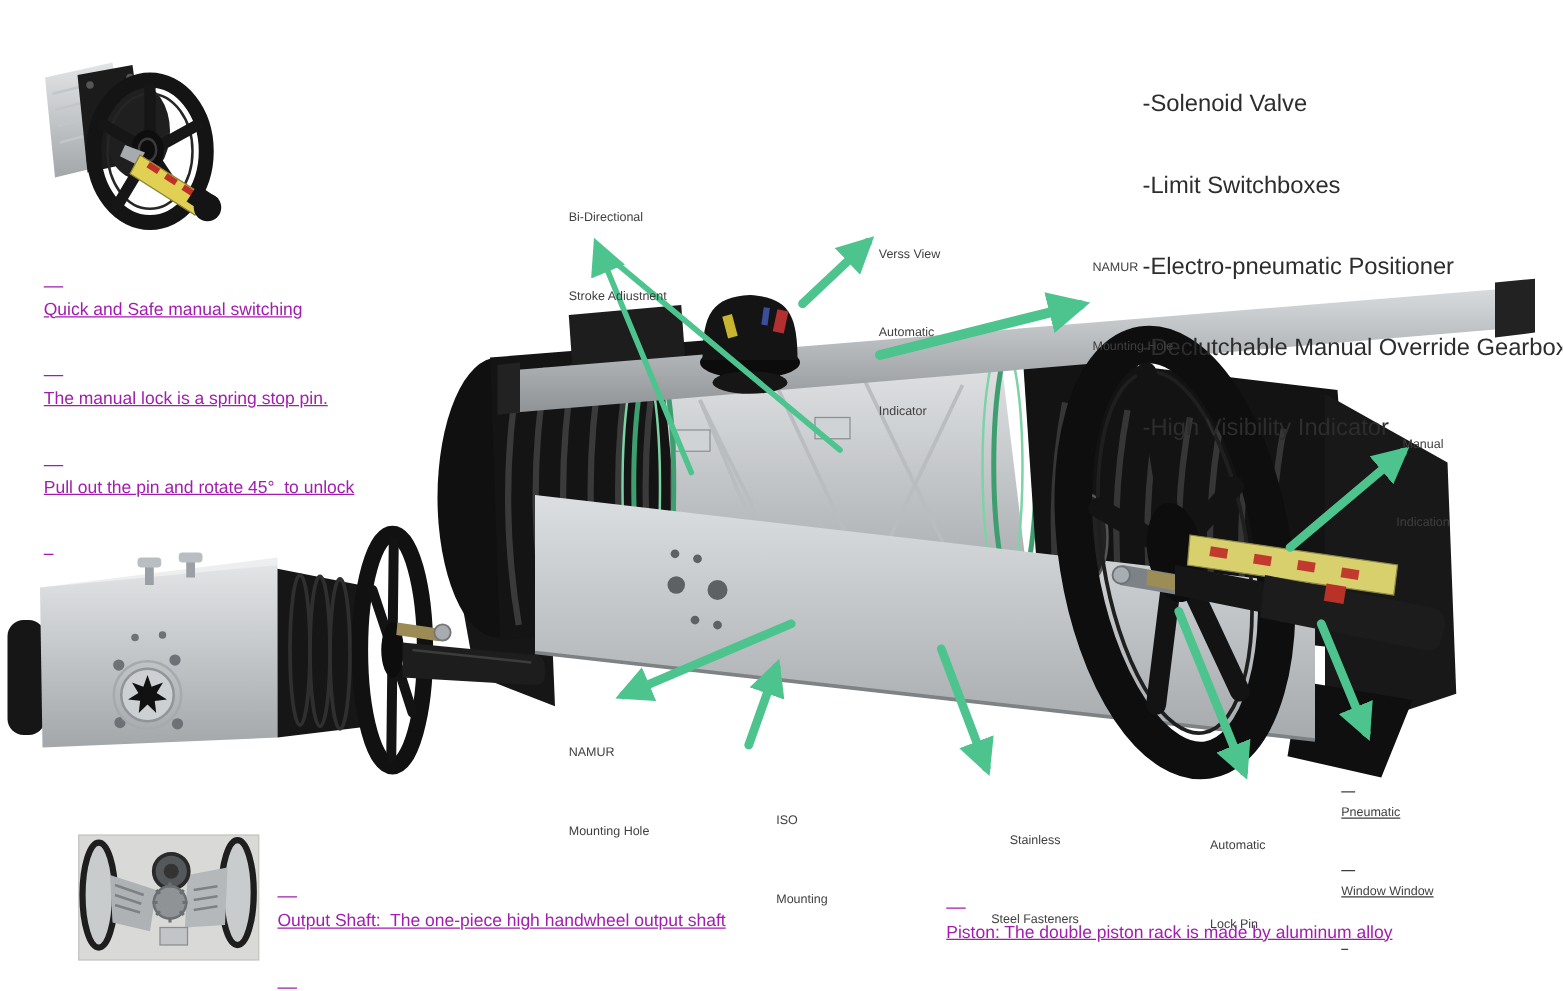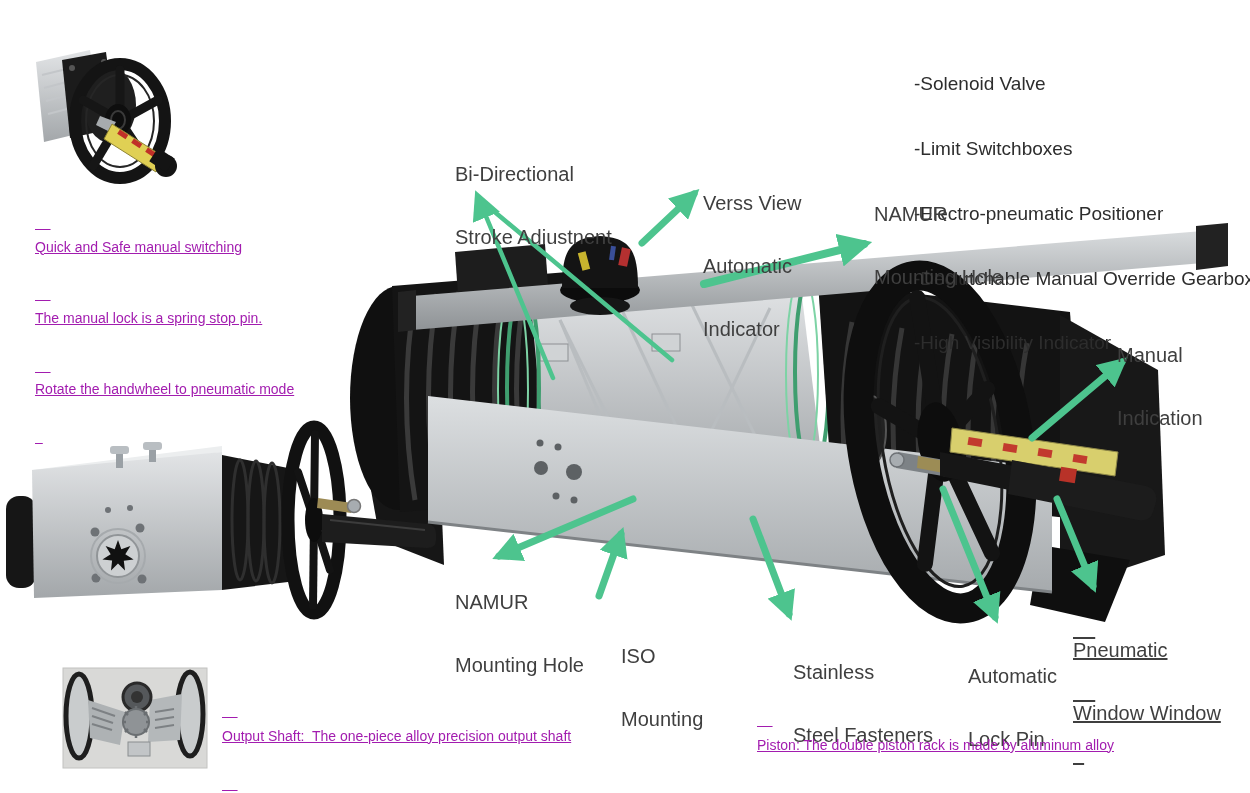--- a/index.html
+++ b/index.html
@@ -2,33 +2,33 @@
 <html><head>
 <meta charset="utf-8">
 <style>
   html,body{margin:0;padding:0;background:#ffffff;}
   .page{position:relative;width:1250px;height:793px;background:#ffffff;
         font-family:"Liberation Sans",sans-serif;overflow:hidden;}
   .layer-svg{position:absolute;left:0;top:0;z-index:1;}
   .txt{position:absolute;z-index:2;}
   .para{color:#a21caf;font-size:14px;line-height:23.8px;white-space:pre;text-decoration:underline;}
   .list{color:#2d2d2d;font-size:19px;line-height:21.6px;white-space:pre;}
-  .co{color:#3f3f3f;font-size:20px;line-height:21px;white-space:pre;}
+  .co{color:#3f3f3f;font-size:10px;line-height:21px;white-space:pre;}
   
   .pos-intro{left:35px;top:188px;}
   .pos-acc{left:914px;top:30px;}
   .pos-output{left:222px;top:675px;}
   .pos-piston{left:757px;top:684px;}
   .pos-bidir{left:455px;top:122px;}
   .pos-verss{left:703px;top:151px;}
   .pos-namurtop{left:874px;top:162px;}
-  .pos-manind{left:1117px;top:303px;}
+  .pos-manind{left:1117px;top:303px;text-align:center;}
   .pos-namurbot{left:455px;top:550px;}
   .pos-iso{left:621px;top:604px;}
-  .pos-stain{left:793px;top:620px;}
+  .pos-stain{left:793px;top:620px;text-align:center;}
   .pos-lock{left:968px;top:624px;}
   .pos-pneu{left:1073px;top:598px;text-decoration:underline;}
 </style>
 </head>
 <body>
 
 <div class="page">
 
   <svg class="layer-svg" width="1250" height="793" viewBox="0 0 1250 793">
     <defs>
@@ -285,21 +285,21 @@
       <line x1="599" y1="596" x2="621" y2="534" stroke-width="7" marker-end="url(#ah)"></line>
       <line x1="753" y1="519" x2="789" y2="614" stroke-width="7" marker-end="url(#ah)"></line>
       <line x1="943" y1="489" x2="995" y2="617" stroke-width="7" marker-end="url(#ah)"></line>
       <line x1="1057" y1="499" x2="1093" y2="586" stroke-width="7" marker-end="url(#ah)"></line>
     </g>
   </svg>
 
   <div class="txt para pos-intro">
     <div>Quick and Safe manual switching</div>
     <div>The manual lock is a spring stop pin.</div>
-    <div>Rotate the handwheel to pneumatic mode</div>
+    <div>Pull out the pin and rotate 45°  to unlock</div>
   </div>
 
   <div class="txt list pos-acc">
     <div>-Solenoid Valve</div>
     <div>-Limit Switchboxes</div>
     <div>-Electro-pneumatic Positioner</div>
     <div>-Declutchable Manual Override Gearbox</div>
     <div>-High Visibility Indicator</div>
   </div>
 
@@ -343,21 +343,21 @@
     <div>Automatic</div>
     <div>Lock Pin</div>
   </div>
 
   <div class="txt co pos-pneu">
     <div>Pneumatic</div>
     <div>Window Window</div>
   </div>
 
   <div class="txt para pos-output" style="line-height:24.3px">
-    <div>Output Shaft:  The one-piece alloy precision output shaft</div>
+    <div>Output Shaft:  The one-piece high handwheel output shaft</div>
     
     
     
   </div>
 
   <div class="txt para pos-piston" style="line-height:24.3px">
     <div>Piston: The double piston rack is made by aluminum alloy</div>
     
     
     

